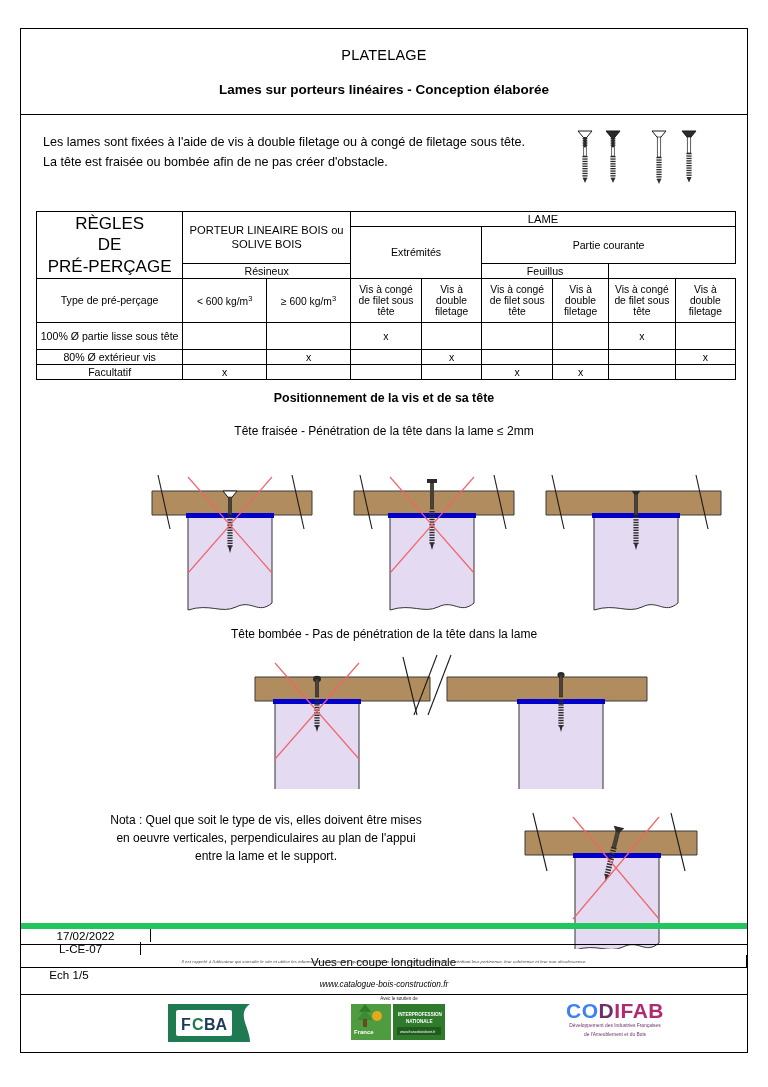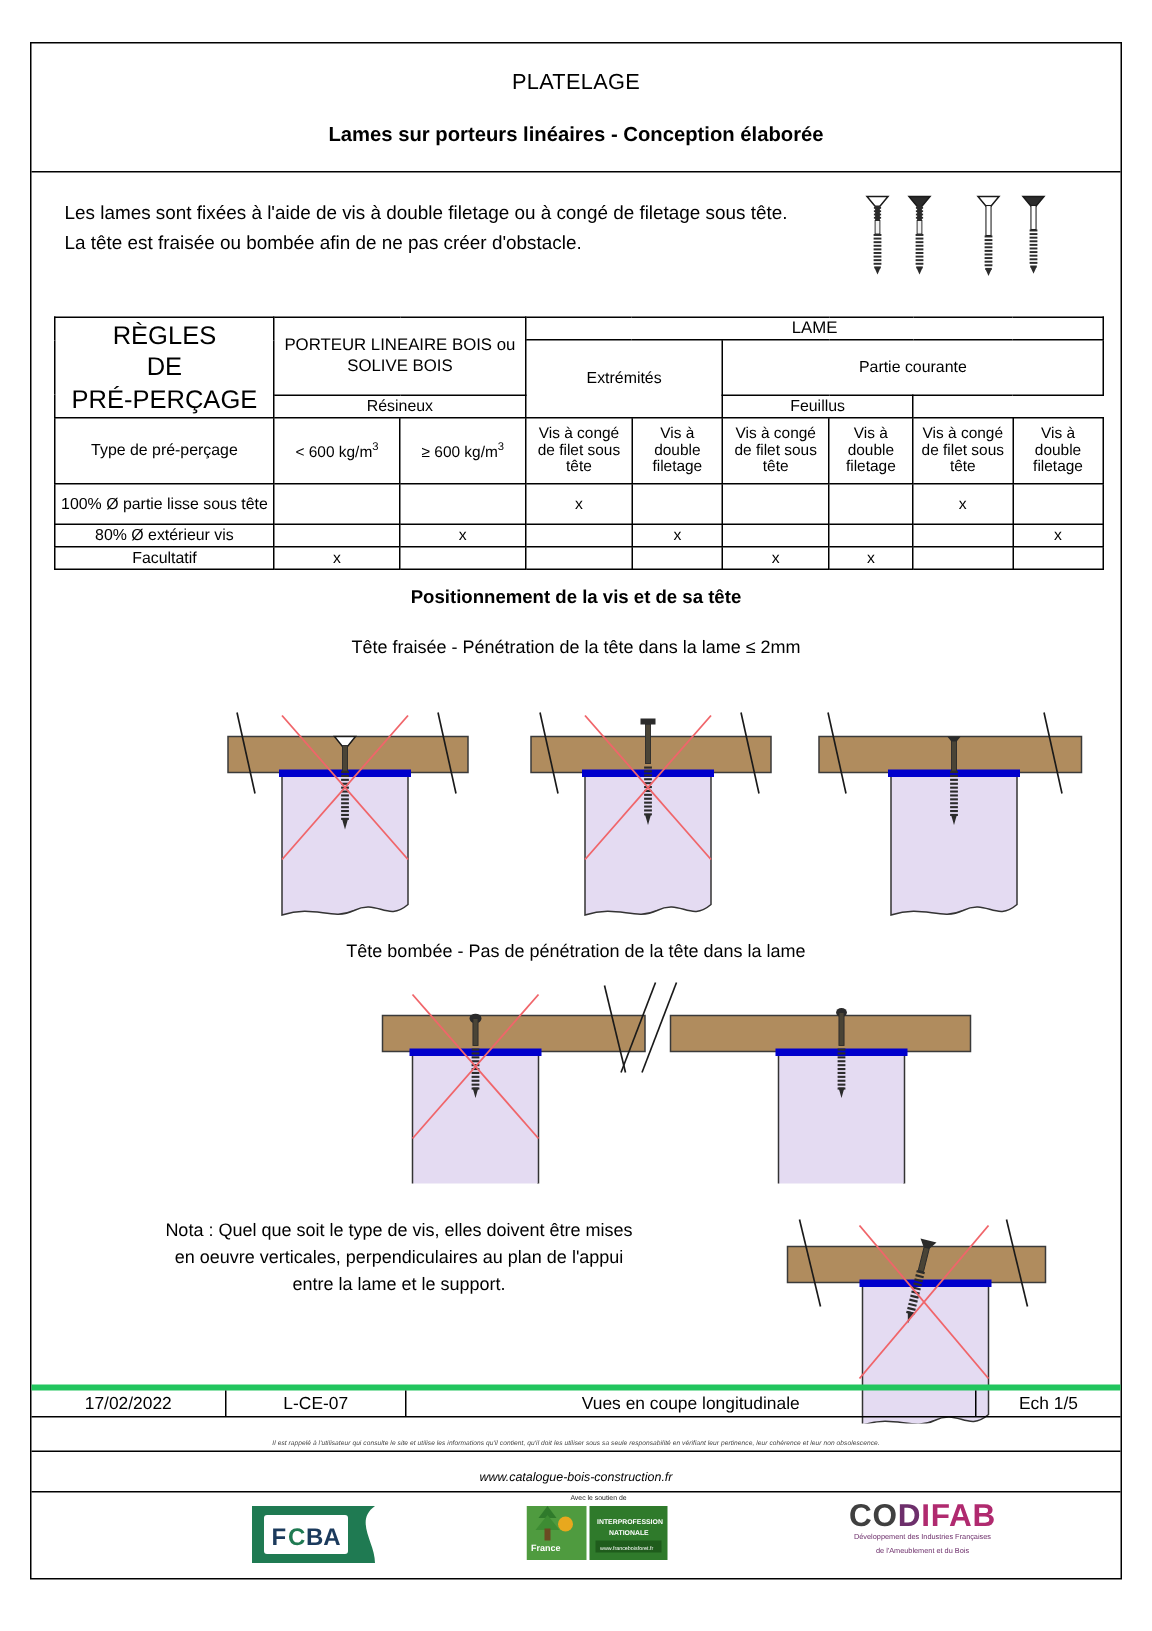--- a/index.html
+++ b/index.html
@@ -35,40 +35,40 @@
   .h-sub2{position:absolute;left:0;top:598px;width:100%;text-align:center;font-size:12px;}
 
   
   .dwg{position:absolute;}
   .dwg svg{display:block;}
 
   
   .nota{position:absolute;left:35px;top:782px;width:420px;text-align:center;font-size:12px;line-height:1.52;}
 
   
-  .footbar{position:absolute;left:0;bottom:107px;width:100%;height:22px;border-top:4px solid #22c55e;border-bottom:1px solid #000;
-           box-sizing:border-box;display:flex;font-size:11.6px;}
+  .footbar{position:absolute;left:0;bottom:107px;width:100%;height:22px;border-top:6px solid #22c55e;border-bottom:1px solid #000;
+           box-sizing:border-box;display:flex;font-size:11.6px;flex-direction:column;}
   .footbar > div{display:flex;align-items:center;justify-content:center;box-sizing:border-box;height:100%;}
   .fb1{width:130px;border-right:1px solid #000;}
   .fb2{width:120px;border-right:1px solid #000;}
   .fb3{flex:1;border-right:1px solid #000;}
   .fb4{width:96px;}
   .disclaimer{position:absolute;left:0;bottom:88px;width:100%;text-align:center;font-size:4.4px;font-style:italic;
               color:#444;letter-spacing:.05px;}
   .discbar{position:absolute;left:0;bottom:84px;width:100%;border-bottom:1px solid #000;}
   .siteurl{position:absolute;left:0;bottom:63px;width:100%;text-align:center;font-size:8.3px;font-style:italic;}
   .urlbar{position:absolute;left:0;bottom:57px;width:100%;border-bottom:1px solid #000;}
   .logos{position:absolute;left:0;bottom:4px;width:100%;height:50px;}
 
   .logo-fcba{position:absolute;left:143px;top:4px;}
   .logo-mid{position:absolute;left:330px;top:-2px;text-align:center;}
   .logo-mid .soutien{font-size:4.6px;color:#222;margin-bottom:1px;}
   .logo-codifab{position:absolute;left:545px;top:2px;text-align:center;}
   .cod-word{font-size:21px;font-weight:bold;letter-spacing:.5px;line-height:1;}
-  .cod-co{color:#404040;}
+  .cod-co{color:#3b82f6;}
   .cod-d{color:#6d2f6b;}
   .cod-ifab{color:#b02a6f;}
   .cod-sub{font-size:4.9px;color:#6d2f6b;line-height:1.35;margin-top:2px;}
 </style>
 </head>
 <body>
 
 <div class="page">
  <div class="frame">
 

